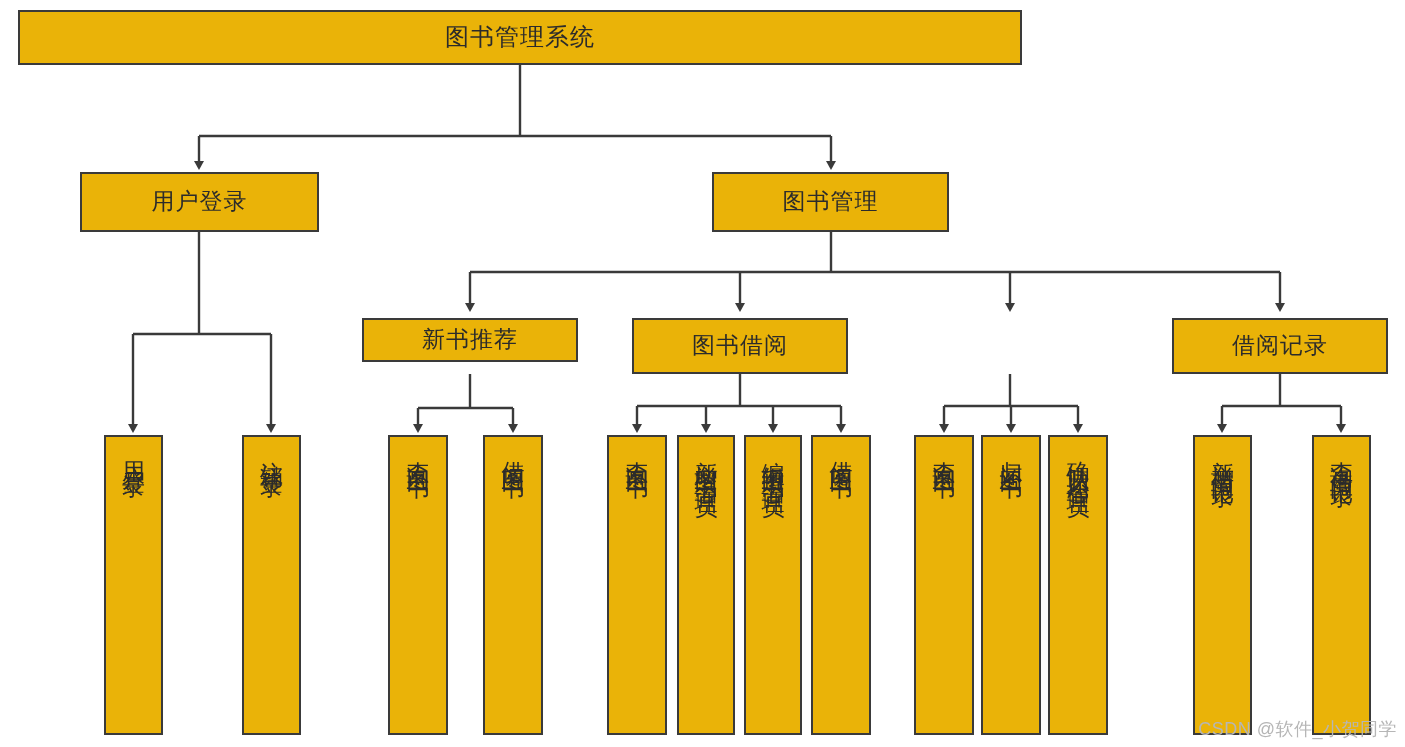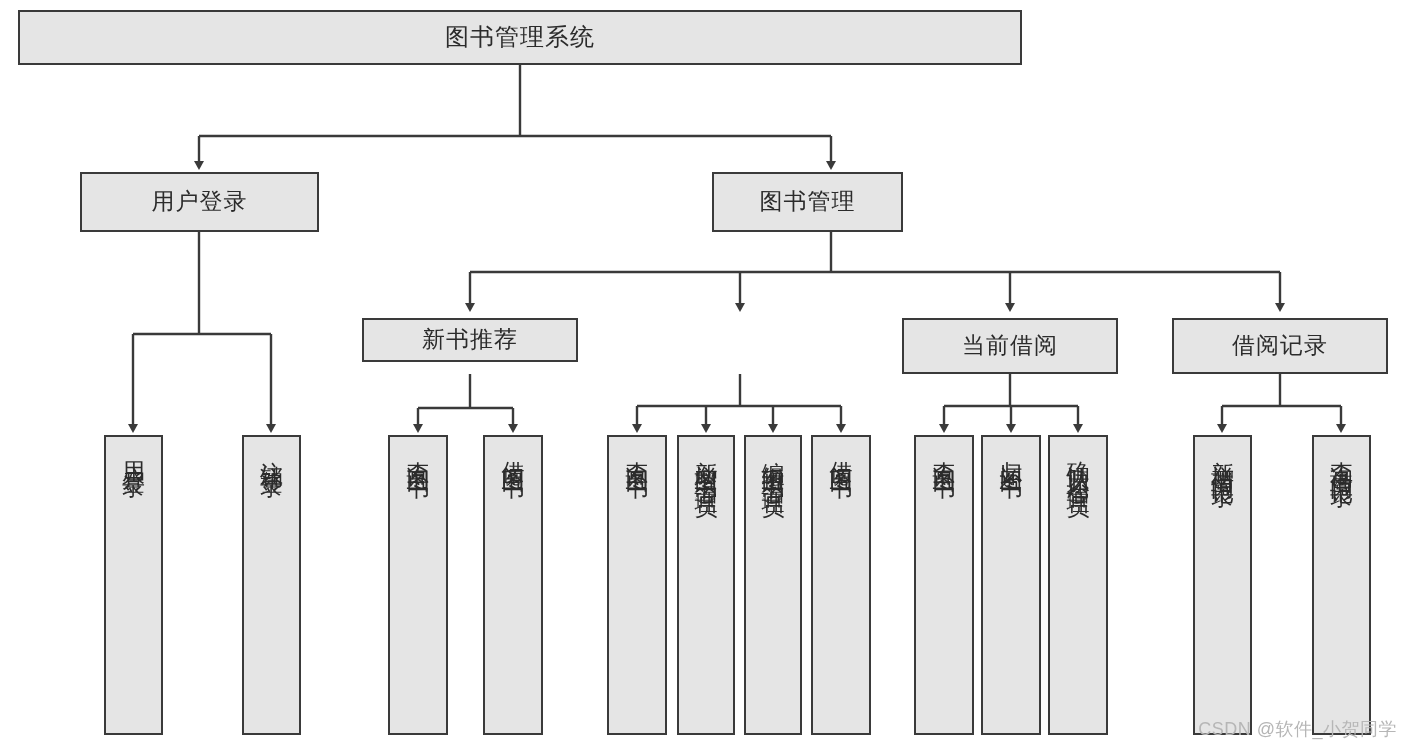--- a/index.html
+++ b/index.html
@@ -22,21 +22,21 @@
     position: absolute;
     left: 0;
     top: 0;
     width: 1405px;
     height: 747px;
     pointer-events: none;
   }
   .node {
     position: absolute;
     box-sizing: border-box;
-    background: #e5e5e5;
+    background: #eab308;
     border: 2px solid #3a3a3a;
     display: flex;
     align-items: center;
     justify-content: center;
     color: #2b2b2b;
   }
   .node.horiz {
     font-size: 23px;
     letter-spacing: 1px;
     line-height: 1.1;
@@ -127,32 +127,32 @@
   </svg>
 
   <div class="node horiz root" style="left:18px; top:10px; width:1004px; height:55px;">
     <span>图书管理系统</span>
   </div>
 
   <div class="node horiz" style="left:80px; top:172px; width:239px; height:60px;">
     <span>用户登录</span>
   </div>
 
-  <div class="node horiz" style="left:712px; top:172px; width:191px; height:60px;">
+  <div class="node horiz" style="left:712px; top:172px; width:237px; height:60px;">
     <span>图书管理</span>
   </div>
 
   <div class="node horiz" style="left:362px; top:318px; width:216px; height:44px;">
     <span>新书推荐</span>
   </div>
 
-
-  <div class="node horiz" style="left:902px; top:318px; width:216px; height:56px;">
-    <span>当前借阅</span>
-  </div>
+  <div class="node horiz" style="left:632px; top:318px; width:216px; height:56px;">
+    <span>图书借阅</span>
+  </div>
+
 
   <div class="node horiz" style="left:1172px; top:318px; width:216px; height:56px;text-align:right;">
     <span>借阅记录</span>
   </div>
 
   <div class="node leaf" style="left:104px; top:435px; width:59px; height:300px;">
     <span class="vtext">用户登录</span>
   </div>
 
   <div class="node leaf" style="left:242px; top:435px; width:59px; height:300px;">

